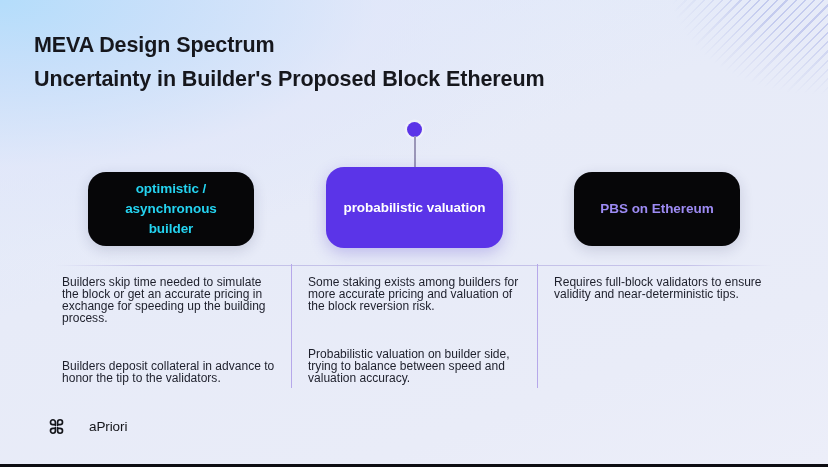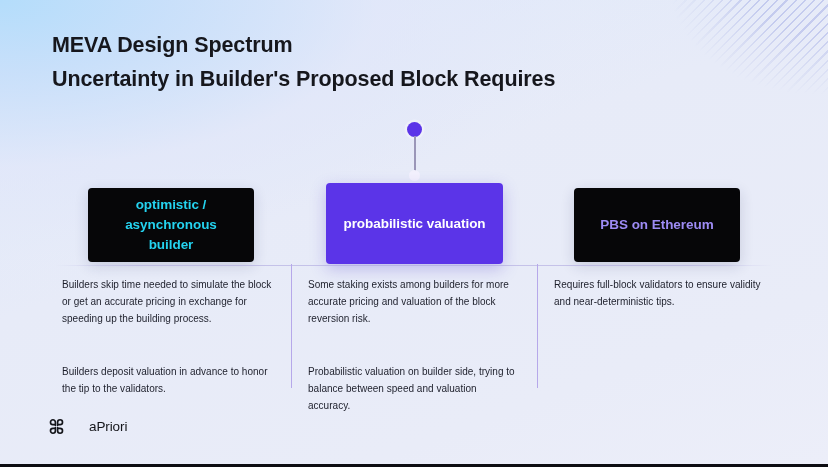--- a/index.html
+++ b/index.html
@@ -42,21 +42,21 @@
       rgba(255,255,255,0) 6.5px
     );
     -webkit-mask-image: radial-gradient(90% 85% at 78% 14%, #000 0%, #000 38%, rgba(0,0,0,0.45) 62%, rgba(0,0,0,0) 86%);
     mask-image: radial-gradient(90% 85% at 78% 14%, #000 0%, #000 38%, rgba(0,0,0,0.45) 62%, rgba(0,0,0,0) 86%);
     pointer-events: none;
   }
 
   
   #titles {
     position: absolute;
-    left: 52px;
+    left: 34px;
     top: 28px;
     width: 700px;
   }
   .title-line {
     color: #16171d;
     font-size: 21.5px;
     font-weight: 600;
     letter-spacing: -0.1px;
     line-height: 34px;
     white-space: nowrap;
@@ -95,32 +95,31 @@
     top: 48px;
     width: 11px;
     height: 11px;
     border-radius: 50%;
     background: #f3f1fd;
   }
 
   
   .card {
     position: absolute;
-    border-radius: 4px;
+    border-radius: 18px;
     display: flex;
     align-items: center;
     justify-content: center;
     text-align: center;
     font-weight: 700;
     font-size: 13.5px;
     line-height: 20px;
     letter-spacing: -0.05px;
     padding: 0 14px;
     box-sizing: border-box;
-    margin-top: 16px;
   }
   .card-dark {
     background: #060608;
     box-shadow: 0 4px 14px rgba(30,35,90,0.16);
   }
   #card-left {
     left: 88px;
     top: 172px;
     width: 166px;
     height: 74px;
@@ -166,22 +165,22 @@
     position: absolute;
     top: 276px;
     box-sizing: border-box;
   }
   #column-1 { left: 62px; width: 215px; }
   #column-2 { left: 308px; width: 212px; }
   #column-3 { left: 554px; width: 215px; }
 
   .para {
     color: #1d1f2b;
-    font-size: 10px;
-    line-height: 17px;
+    font-size: 12px;
+    line-height: 12px;
     letter-spacing: 0.02px;
     margin: 0 0 36px 0;
   }
   .para:last-child { margin-bottom: 0; }
 
   
   #logo {
     position: absolute;
     left: 47px;
     bottom: 28px;
@@ -199,21 +198,21 @@
 </style>
 </head>
 <body>
 
 <div id="slide">
 
   <div id="corner-hatch"></div>
 
   <div id="titles">
     <div class="title-line">MEVA Design Spectrum</div>
-    <div class="title-line">Uncertainty in Builder's Proposed Block Requires</div>
+    <div class="title-line">Uncertainty in Builder's Proposed Block Ethereum</div>
   </div>
 
   <div id="connector">
     <div id="connector-top-dot"></div>
     <div id="connector-line"></div>
     <div id="connector-bottom-dot"></div>
   </div>
 
   <div class="card card-dark" id="card-left">
     <span>
@@ -229,21 +228,21 @@
   <div class="card card-dark" id="card-right">
     <span>PBS on Ethereum</span>
   </div>
 
   <div id="body-rule"></div>
   <div class="col-divider" id="divider-1"></div>
   <div class="col-divider" id="divider-2"></div>
 
   <div class="column" id="column-1">
     <p class="para">Builders skip time needed to simulate the block or get an accurate pricing in exchange for speeding up the building process.</p>
-    <p class="para">Builders deposit valuation in advance to honor the tip to the validators.</p>
+    <p class="para">Builders deposit collateral in advance to honor the tip to the validators.</p>
   </div>
 
   <div class="column" id="column-2">
     <p class="para">Some staking exists among builders for more accurate pricing and valuation of the block reversion risk.</p>
     <p class="para">Probabilistic valuation on builder side, trying to balance between speed and valuation accuracy.</p>
   </div>
 
   <div class="column" id="column-3">
     <p class="para">Requires full-block validators to ensure validity and near-deterministic tips.</p>
   </div>

